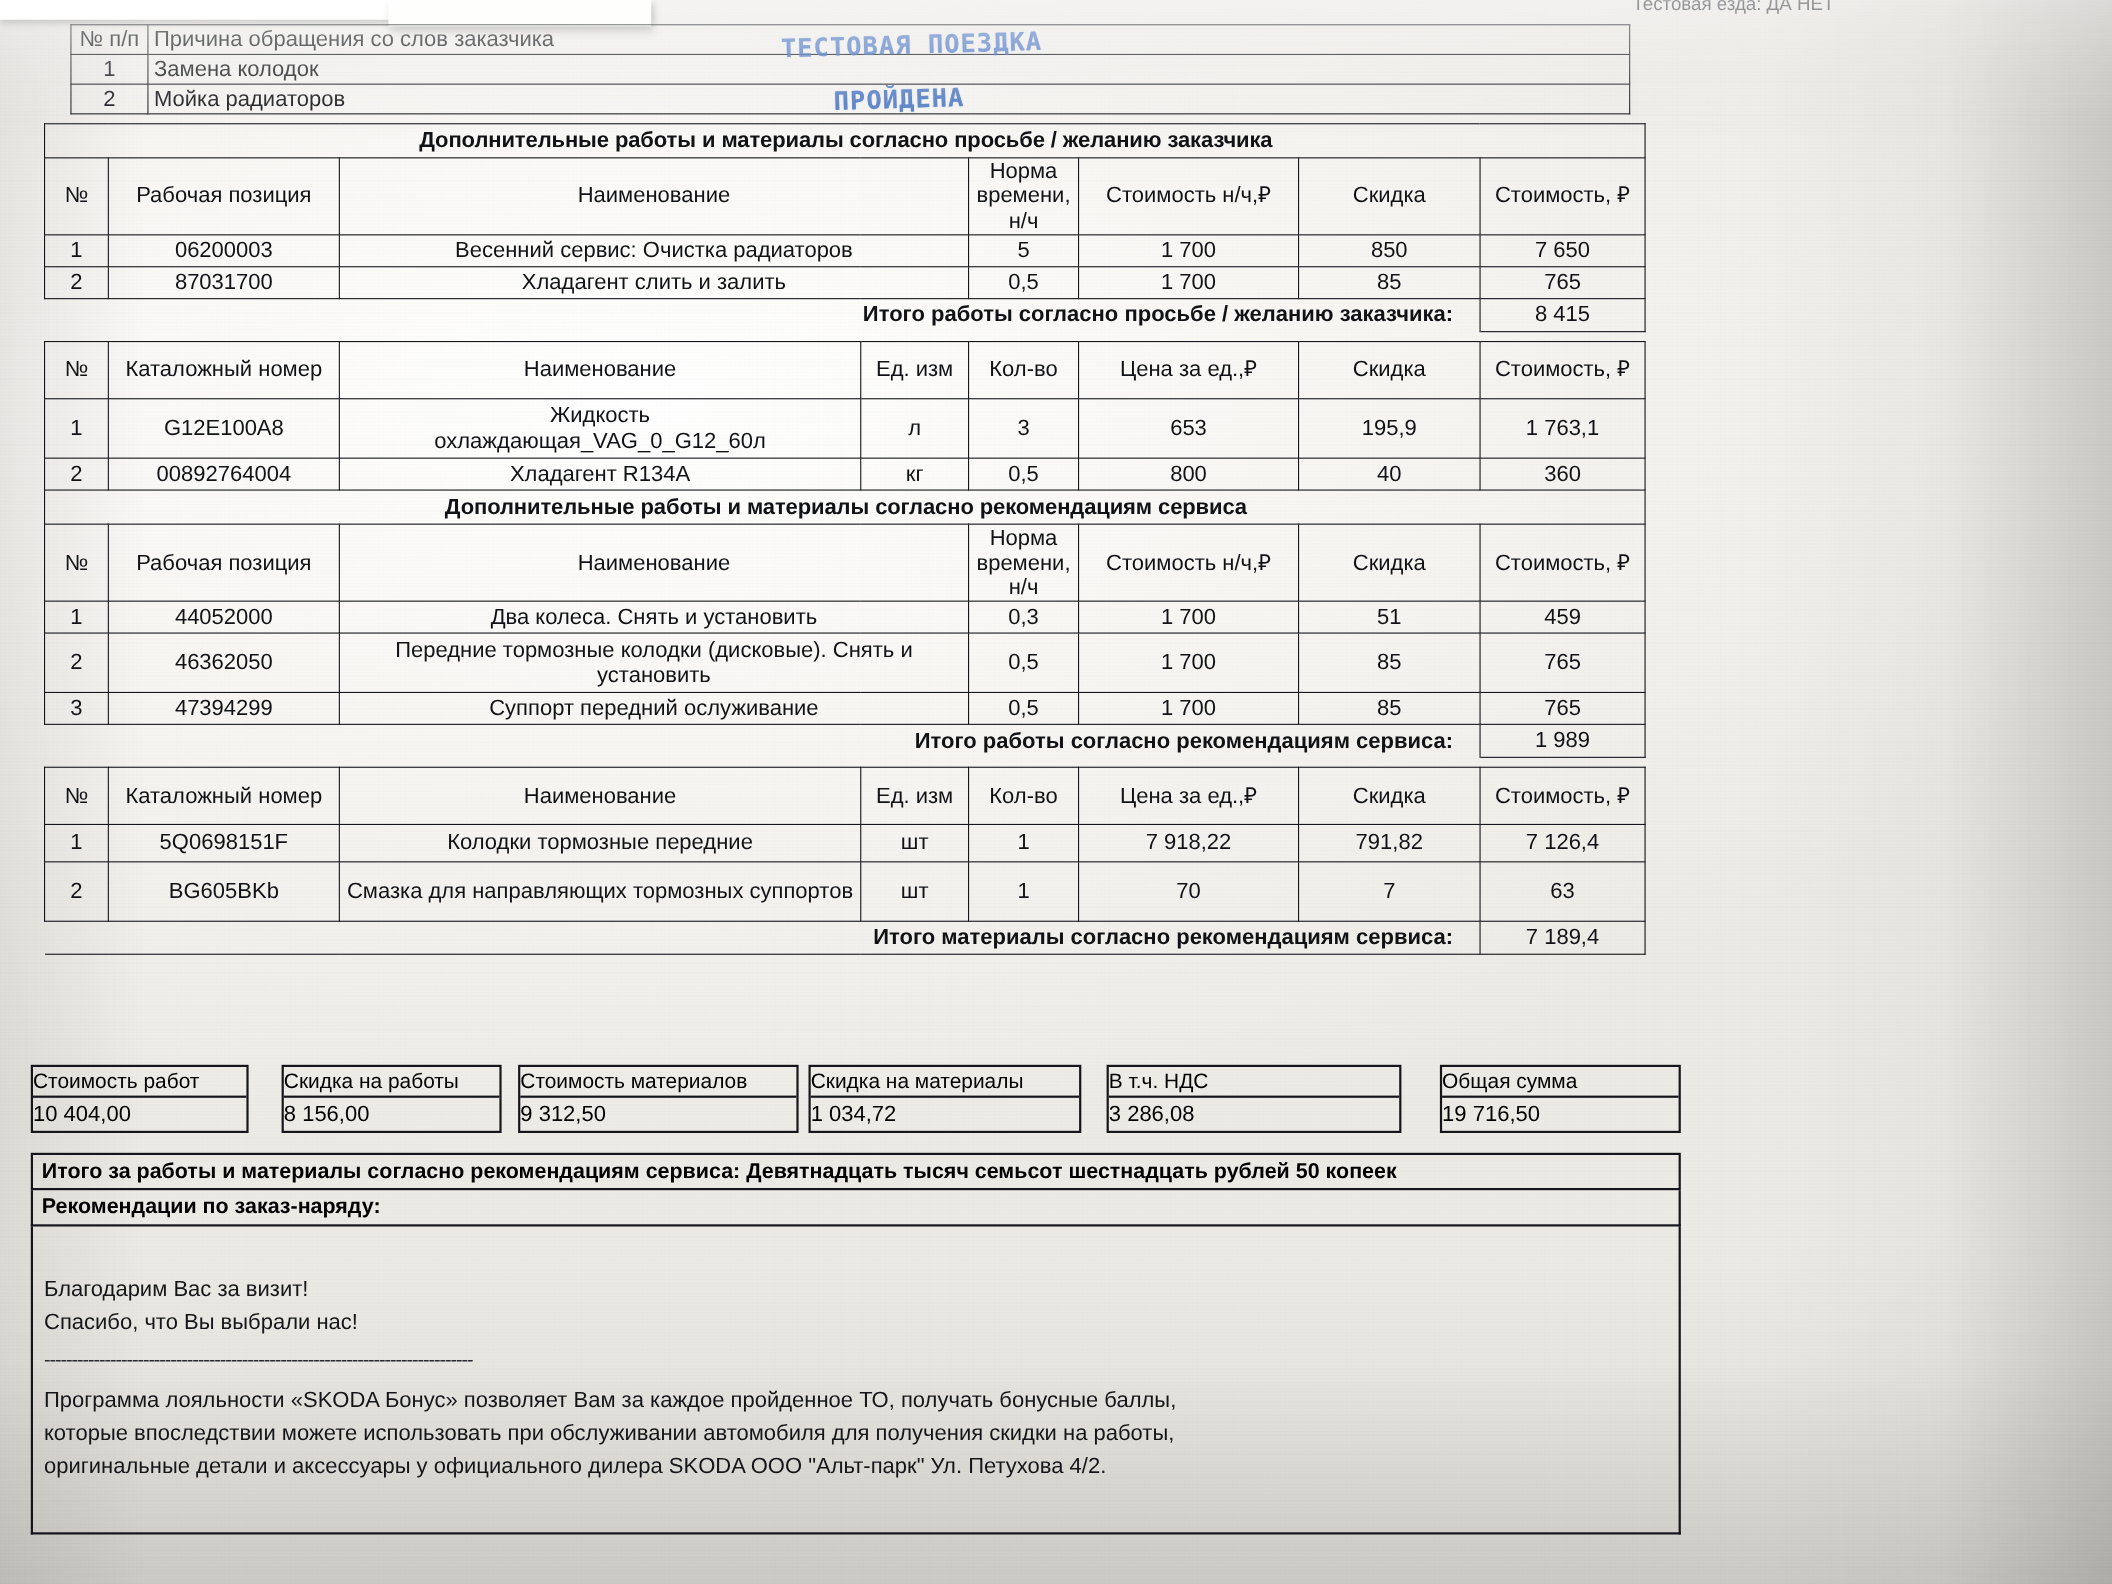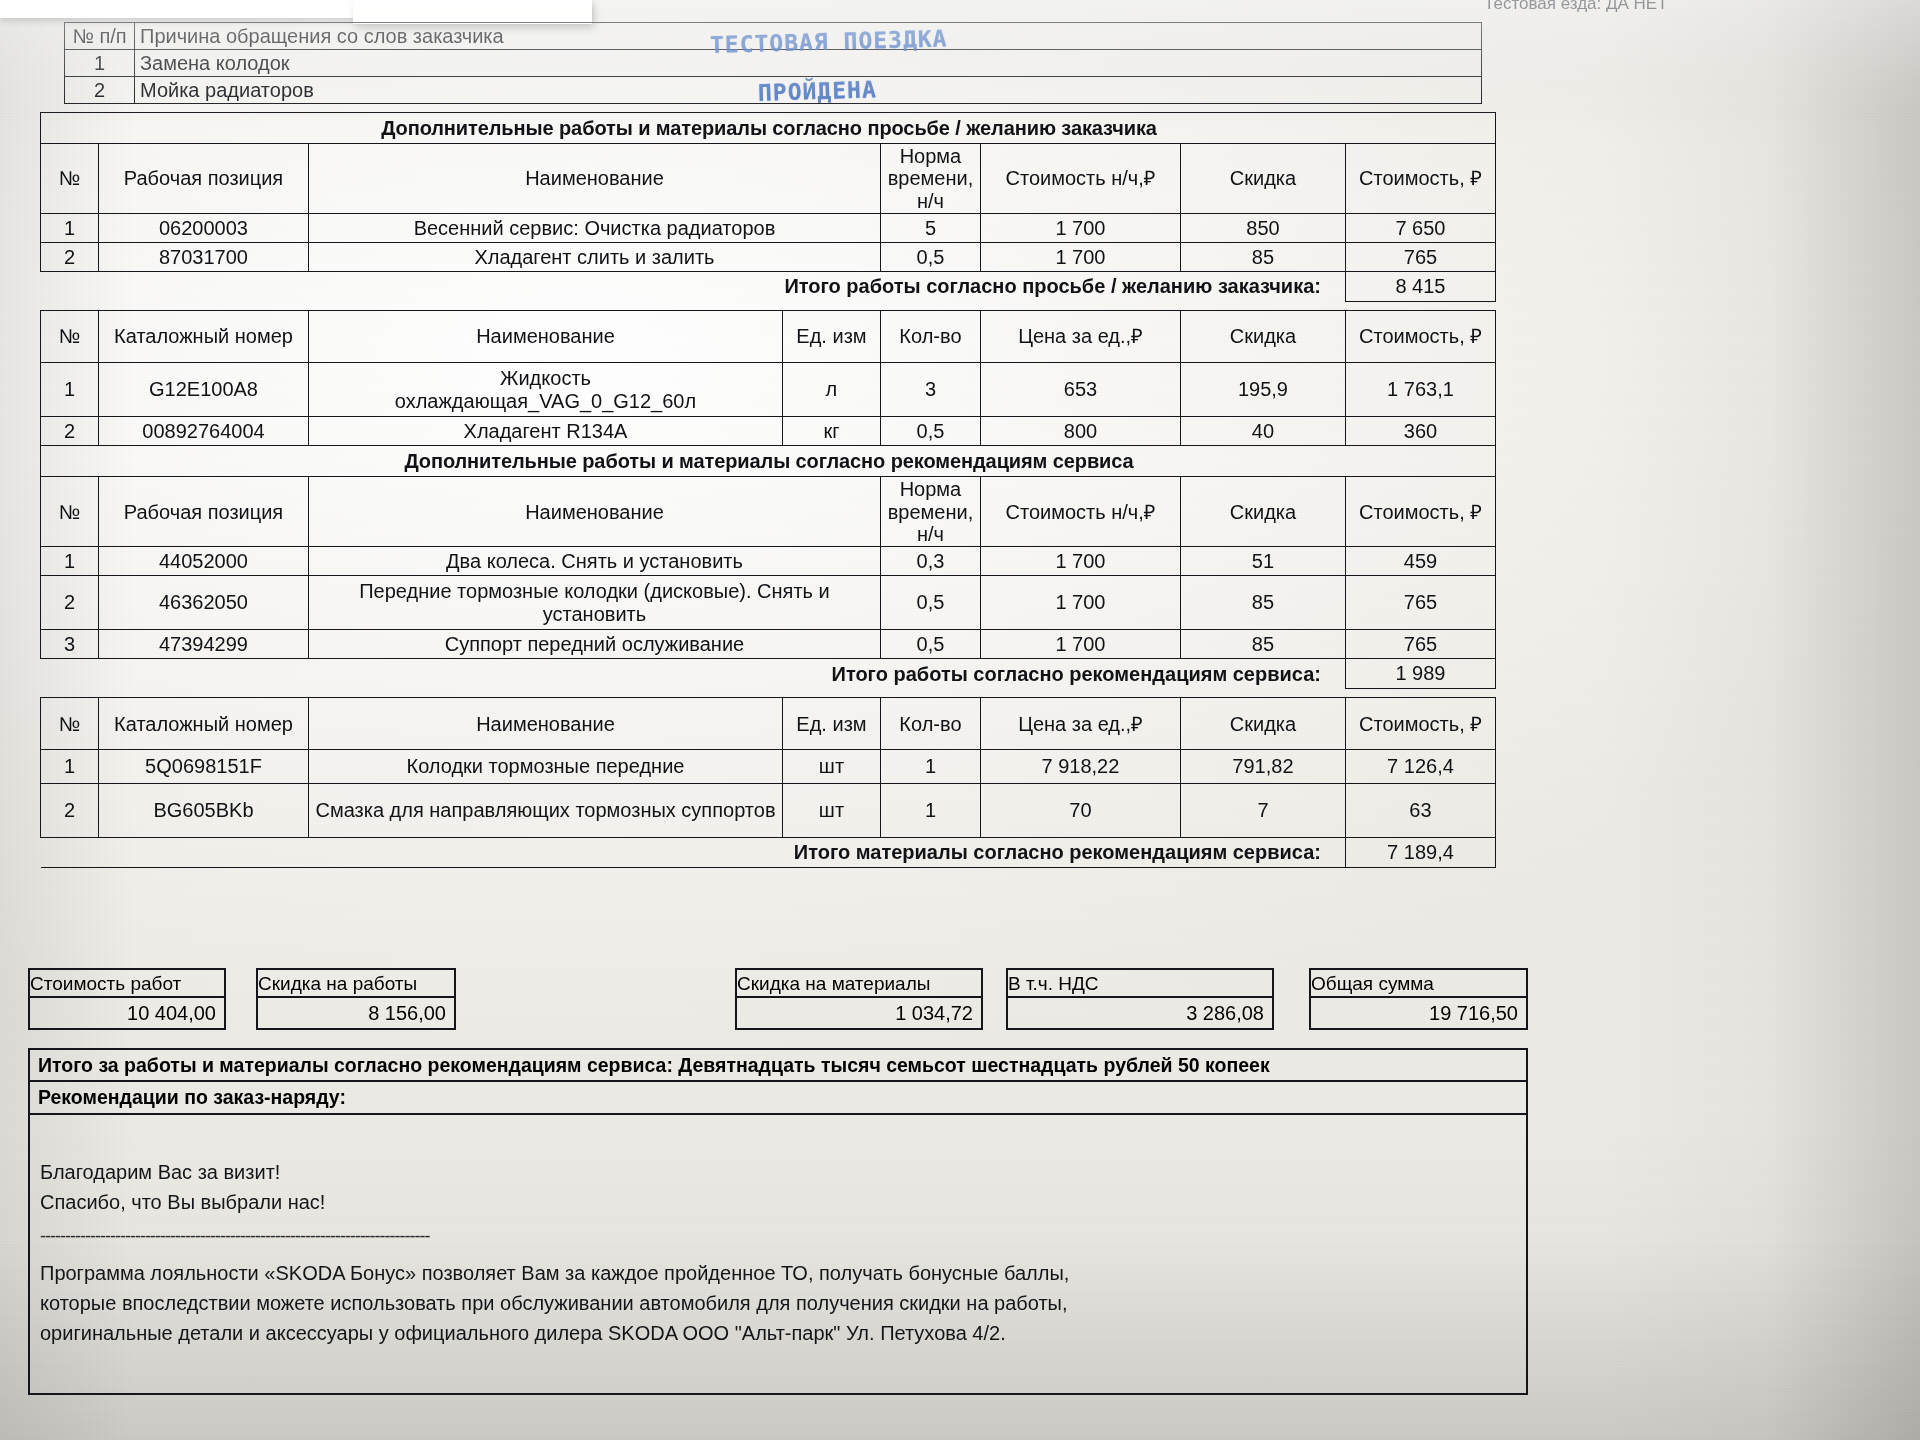--- a/index.html
+++ b/index.html
@@ -80,21 +80,21 @@
   #tbl-main { left:40px; top:112px; width:1456px; }
 
   
   #summary { left:28px; top:968px; width:1500px; height:62px; }
   .sumbox { position:absolute; top:0; border:2.2px solid #14161b; height:62px; }
   .sumbox .lbl {
     height:28px; line-height:28px; text-align:left;
     font-size:19px; border-bottom:2.2px solid #14161b; white-space:nowrap;
   }
   .sumbox .val {
-    height:30px; line-height:30px; text-align:right;
+    height:30px; line-height:30px; text-align:left;
     font-size:20px; padding-right:8px;
   }
 
   
   #bottom { left:28px; top:1048px; width:1500px; }
   #bottom .row {
     border:2.2px solid #14161b; border-bottom-width:2.2px;
     font-size:19.5px; font-weight:700; padding:3px 8px; line-height:1.25;
   }
   #bottom .row2 { border-top:none; }
@@ -363,20 +363,24 @@
 
   <div class="blk" id="summary">
     <div class="sumbox" style="left:0px;   width:198px">
       <div class="lbl">Стоимость работ</div>
       <div class="val">10 404,00</div>
     </div>
     <div class="sumbox" style="left:228px; width:200px">
       <div class="lbl">Скидка на работы</div>
       <div class="val">8 156,00</div>
     </div>
+    <div class="sumbox" style="left:443px; width:255px">
+      <div class="lbl">Стоимость материалов</div>
+      <div class="val">9 312,50</div>
+    </div>
     <div class="sumbox" style="left:707px; width:248px">
       <div class="lbl">Скидка на материалы</div>
       <div class="val">1 034,72</div>
     </div>
     <div class="sumbox" style="left:978px; width:268px">
       <div class="lbl">В т.ч. НДС</div>
       <div class="val">3 286,08</div>
     </div>
     <div class="sumbox" style="left:1281px; width:219px">
       <div class="lbl">Общая сумма</div>

